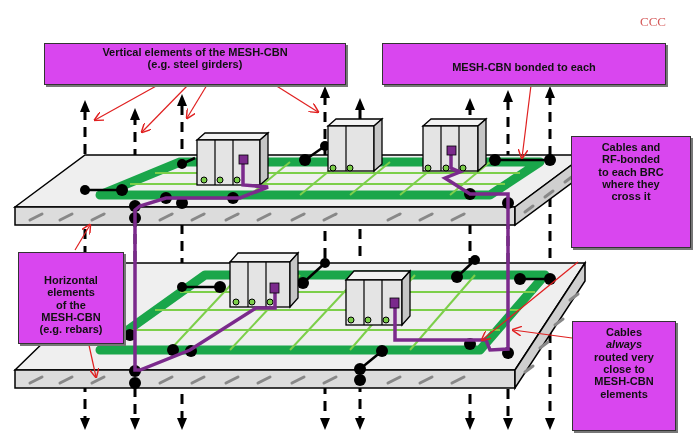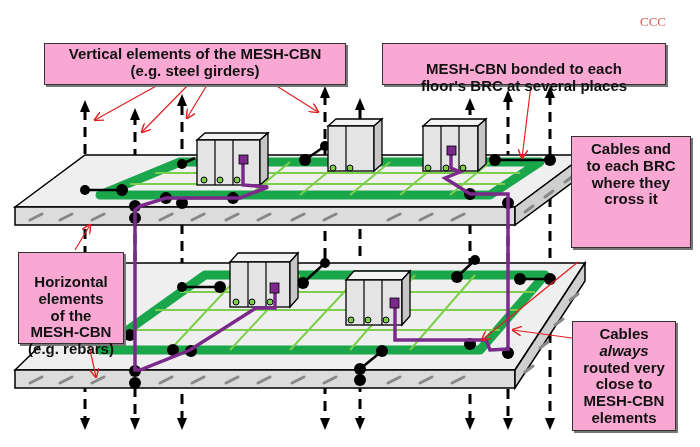--- a/index.html
+++ b/index.html
@@ -1,19 +1,19 @@
 <!DOCTYPE html>
 <html><head>
 <meta charset="utf-8">
 <style>
   html, body { margin:0; padding:0; background:#ffffff; }
   body { width:700px; height:447px; position:relative; overflow:hidden; font-family:"Liberation Sans", sans-serif; }
   #diagram { position:absolute; left:0; top:0; width:700px; height:447px; }
-  .callout { position:absolute; background:#f9a8d4; border:1.5px solid #333; box-shadow:2px 2px 0 #777;
-             font-weight:bold; color:#111; text-align:center; line-height:1.12; font-size:15px;
+  .callout { position:absolute; background:#d946ef; border:1.5px solid #333; box-shadow:2px 2px 0 #777;
+             font-weight:bold; color:#111; text-align:center; line-height:1.12; font-size:11px;
              font-family:"Liberation Sans", sans-serif; box-sizing:border-box; }
   .callout span { display:block; }
   .callout em { font-style:italic; }
   .watermark { position:absolute; left:640px; top:14px; font-family:"Liberation Serif", serif; font-size:13px; color:#d55a5a; }
 </style>
 </head>
 <body>
 
 <svg id="diagram" viewBox="0 0 700 447" xmlns="http://www.w3.org/2000/svg">
   <defs>
@@ -259,25 +259,25 @@
 
 <div class="watermark">CCC</div>
 
 <div class="callout" style="left:44px;top:43px;width:302px;height:42px;padding-top:2px;">
   <span>Vertical elements of the MESH-CBN</span>
   <span>(e.g. steel girders)</span>
 </div>
 
 <div class="callout" style="left:382px;top:43px;width:284px;height:42px;padding-top:17px;">
   <span>MESH-CBN bonded to each</span>
-  <span>floor's BRC at several places</span>
 </div>
 
 <div class="callout" style="left:571px;top:136px;width:120px;height:112px;padding-top:4px;">
   <span>Cables and</span>
+  <span>RF-bonded</span>
   <span>to each BRC</span>
   <span>where they</span>
   <span>cross it</span>
 </div>
 
 <div class="callout" style="left:18px;top:252px;width:106px;height:92px;padding-top:21px;">
   <span>Horizontal</span>
   <span>elements</span>
   <span>of the</span>
   <span>MESH-CBN</span>

